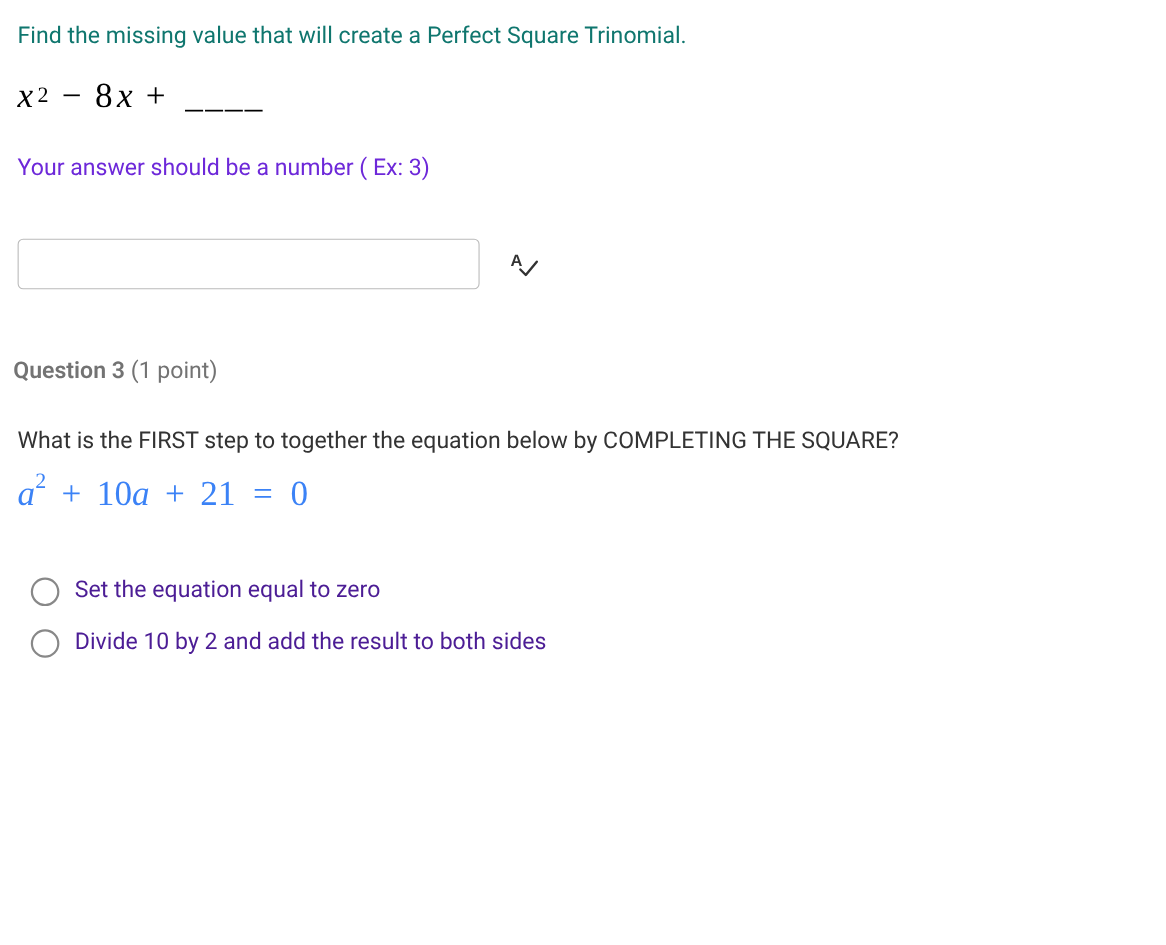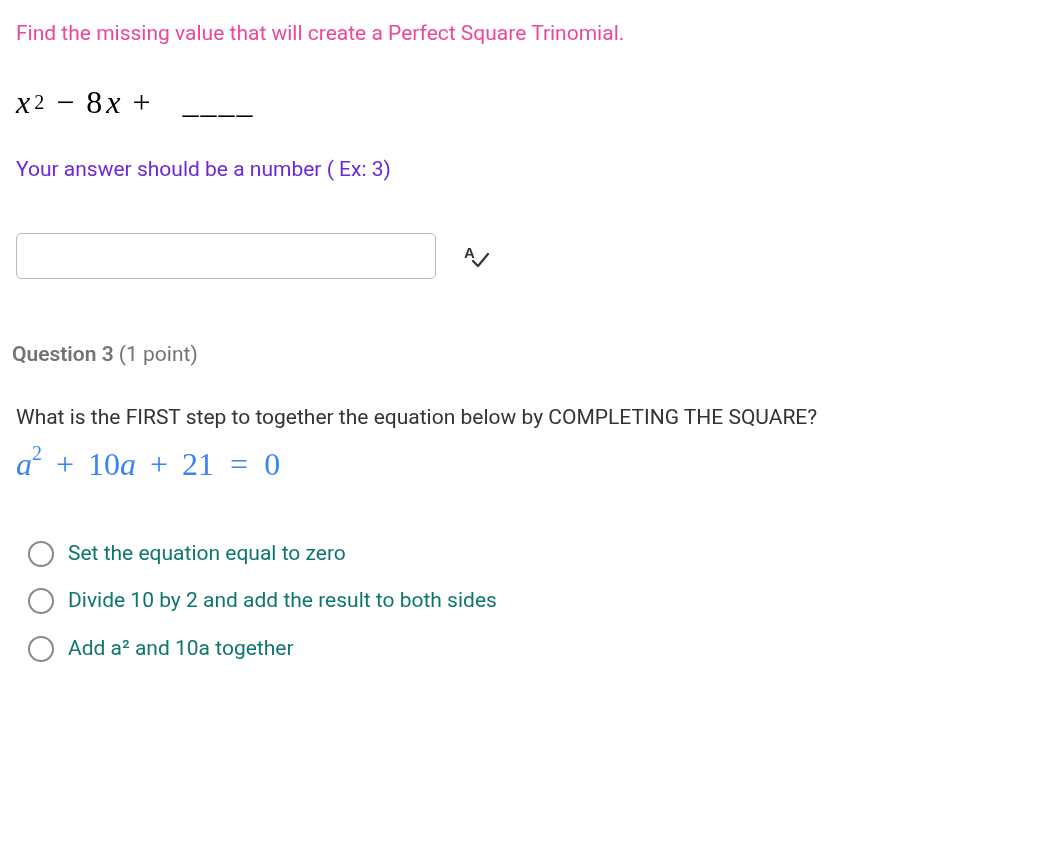--- a/index.html
+++ b/index.html
@@ -14,22 +14,22 @@
       padding: 18px 0 18px 0;
       font-size: 20px;
       line-height: 1.5;
     }
     .content {
       padding-left: 16px;
       padding-right: 16px;
     }
     .question-prompt {
       font-size: 21px;
-      color: #ec4899;
-      margin-bottom: 28px;
+      color: #0f766e;
+      margin-bottom: 12px;
     }
     .math-expression {
       font-family: "Times New Roman", Times, serif;
       font-size: 32px;
       color: #000;
       margin-bottom: 28px;
       display: flex;
       align-items: baseline;
       gap: 4px;
     }
@@ -40,21 +40,21 @@
       font-size: 20px;
       vertical-align: super;
       position: relative;
       top: -4px;
     }
     .math-expression .op {
       margin: 0 8px;
     }
     .blank-line {
       letter-spacing: 2px;
-      margin-left: 20px;
+      margin-left: 6px;
     }
     .hint-text {
       font-size: 21px;
       color: #6d28d9;
       margin-bottom: 48px;
     }
     .answer-row {
       display: flex;
       align-items: center;
       gap: 28px;
@@ -119,21 +119,21 @@
     .radio-circle {
       width: 26px;
       height: 26px;
       border: 2px solid #888;
       border-radius: 50%;
       flex-shrink: 0;
       background: #fff;
     }
     .option-label {
       font-size: 21px;
-      color: #0f766e;
+      color: #4c1d95;
     }
   </style>
 </head>
 <body>
 
 <div class="content">
 
   <div class="question-prompt">Find the missing value that will create a Perfect Square Trinomial.</div>
 
   <div class="math-expression">
@@ -177,19 +177,15 @@
 
   <div class="options">
     <div class="option-row">
       <div class="radio-circle"></div>
       <div class="option-label">Set the equation equal to zero</div>
     </div>
     <div class="option-row">
       <div class="radio-circle"></div>
       <div class="option-label">Divide 10 by 2 and add the result to both sides</div>
     </div>
-    <div class="option-row">
-      <div class="radio-circle"></div>
-      <div class="option-label">Add a² and 10a together</div>
-    </div>
   </div>
 
 </div>
 
 </body></html>

